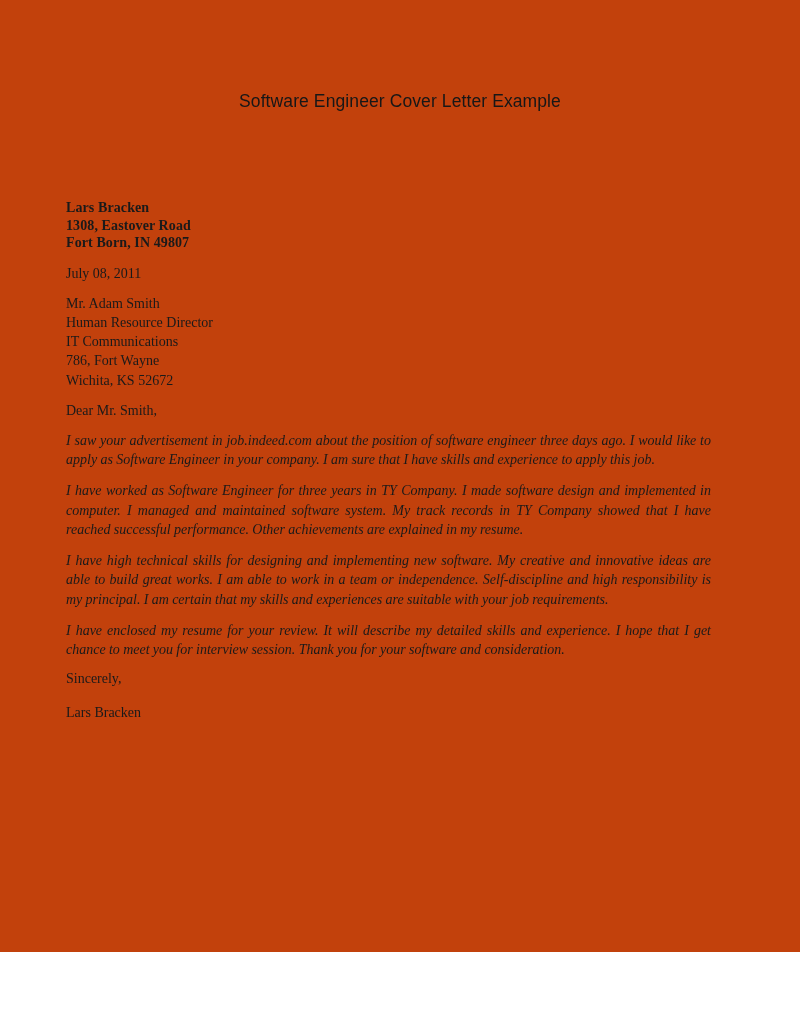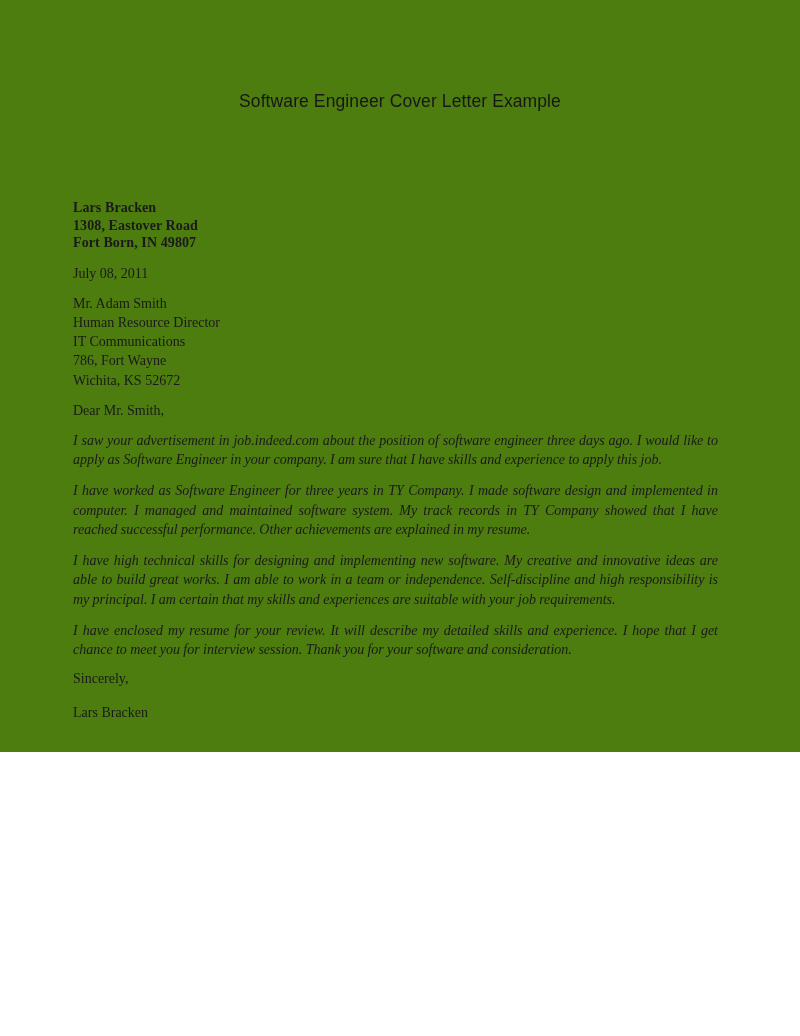--- a/index.html
+++ b/index.html
@@ -16,43 +16,43 @@
     font-family: "Liberation Serif", "DejaVu Serif", serif;
     color: #1a1a1a;
     -webkit-font-smoothing: antialiased;
   }
 
   .page {
     position: absolute;
     left: 0;
     top: 0;
     width: 800px;
-    height: 752px;
-    background: #4d7c0f;
+    height: 952px;
+    background: #c2410c;
   }
 
   
   .doc-title {
     position: absolute;
     left: 0;
     top: 90px;
     width: 800px;
     text-align: center;
     font-family: "Liberation Sans", "DejaVu Sans", sans-serif;
     font-size: 17.5px;
     font-weight: 400;
     letter-spacing: 0.1px;
     color: #171717;
     line-height: 22px;
   }
 
   
   .letter {
     position: absolute;
-    left: 73px;
+    left: 66px;
     top: 199px;
     width: 645px;
     font-size: 14px;
     line-height: 18.4px;
     color: #1a1a1a;
   }
 
   .sender-block {
     font-weight: 700;
     line-height: 17.6px;

